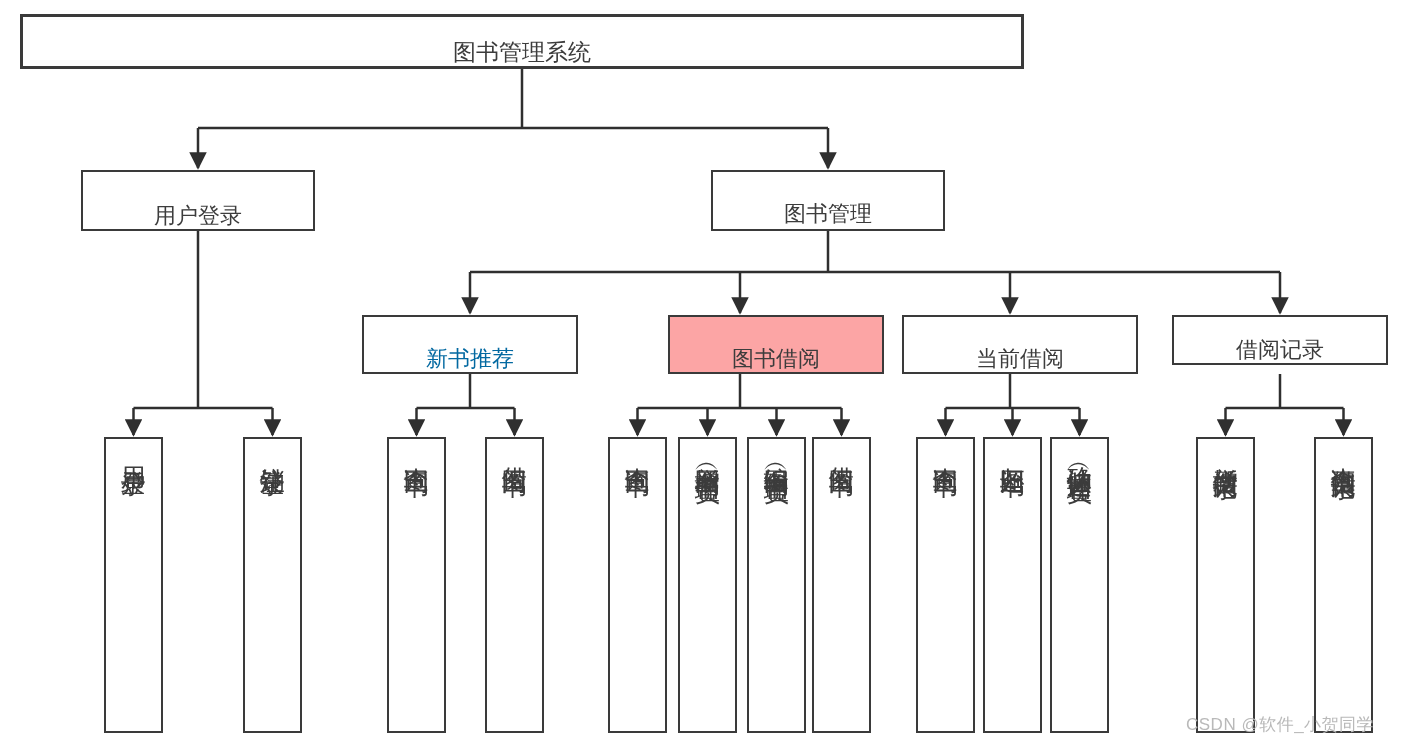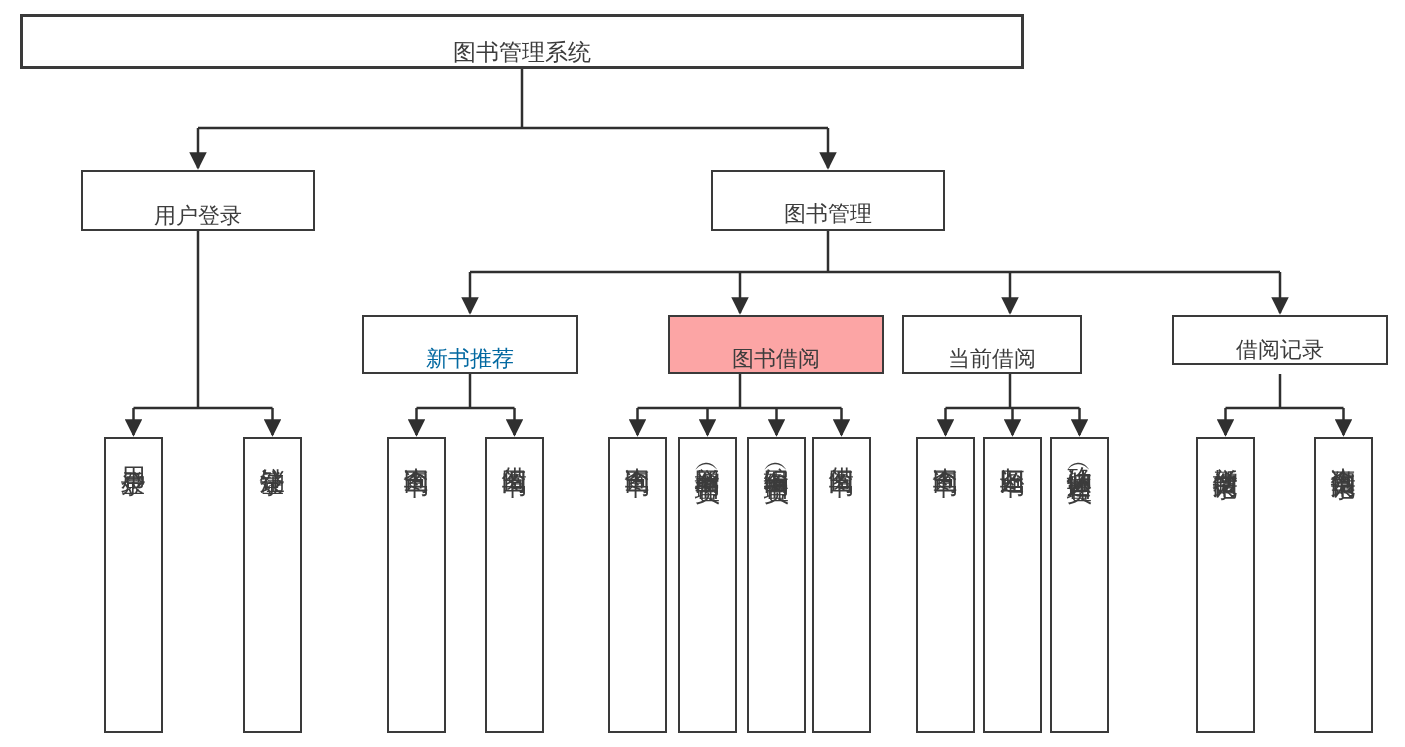--- a/index.html
+++ b/index.html
@@ -76,21 +76,21 @@
       </div>
       <div class="node level1 horizontal" style="left: 711px; top: 170px; width: 234px; height: 61px; border-color: rgb(58, 58, 58); background: rgb(255, 255, 255); font-family: Liberation Mono, monospace;">
         <span class="label" style="color: rgb(60, 60, 60);">图书管理</span>
       </div>
       <div class="node level2 horizontal" style="left: 362px; top: 315px; width: 216px; height: 59px; border-color: rgb(58, 58, 58); background: rgb(255, 255, 255);">
         <span class="label" style="color: #0369a1;">新书推荐</span>
       </div>
       <div class="node level2 horizontal" style="left: 636px; top: 315px; width: 216px; height: 59px; border-color: rgb(58, 58, 58); background: #fca5a5; margin-left: 32px;">
         <span class="label" style="color: rgb(60, 60, 60);">图书借阅</span>
       </div>
-      <div class="node level2 horizontal" style="left: 902px; top: 315px; width: 180px; height: 59px; border-color: rgb(58, 58, 58); background: rgb(255, 255, 255);">
+      <div class="node level2 horizontal" style="left: 902px; top: 315px; width: 236px; height: 59px; border-color: rgb(58, 58, 58); background: rgb(255, 255, 255);">
         <span class="label" style="color: rgb(60, 60, 60);">当前借阅</span>
       </div>
       <div class="node level2 horizontal" style="left: 1172px; top: 315px; width: 216px; height: 50px; border-color: rgb(58, 58, 58); background: rgb(255, 255, 255);">
         <span class="label" style="color: rgb(60, 60, 60);">借阅记录</span>
       </div>
       <div class="node level3 vertical" style="left: 104px; top: 437px; width: 59px; height: 296px; border-color: rgb(58, 58, 58); background: rgb(255, 255, 255);">
         <span class="label" style="color: rgb(60, 60, 60);">用户登录</span>
       </div>
       <div class="node level3 vertical" style="left: 243px; top: 437px; width: 59px; height: 296px; border-color: rgb(58, 58, 58); background: rgb(255, 255, 255);">
         <span class="label" style="color: rgb(60, 60, 60);">注销登录</span>
@@ -122,13 +122,14 @@
       <div class="node level3 vertical" style="left: 1050px; top: 437px; width: 59px; height: 296px; border-color: rgb(58, 58, 58); background: rgb(255, 255, 255);">
         <span class="label" style="color: rgb(60, 60, 60);">确认归还（管理员）</span>
       </div>
       <div class="node level3 vertical" style="left: 1196px; top: 437px; width: 59px; height: 296px; border-color: rgb(58, 58, 58); background: rgb(255, 255, 255);">
         <span class="label" style="color: rgb(60, 60, 60);">新增借阅记录</span>
       </div>
       <div class="node level3 vertical" style="left: 1314px; top: 437px; width: 59px; height: 296px; border-color: rgb(58, 58, 58); background: rgb(255, 255, 255);">
         <span class="label" style="color: rgb(60, 60, 60);">查询借阅记录</span>
       </div>
     </div>
+  <div id="watermark">CSDN @软件_小贺同学</div>
 </div>
 
 </body></html>

